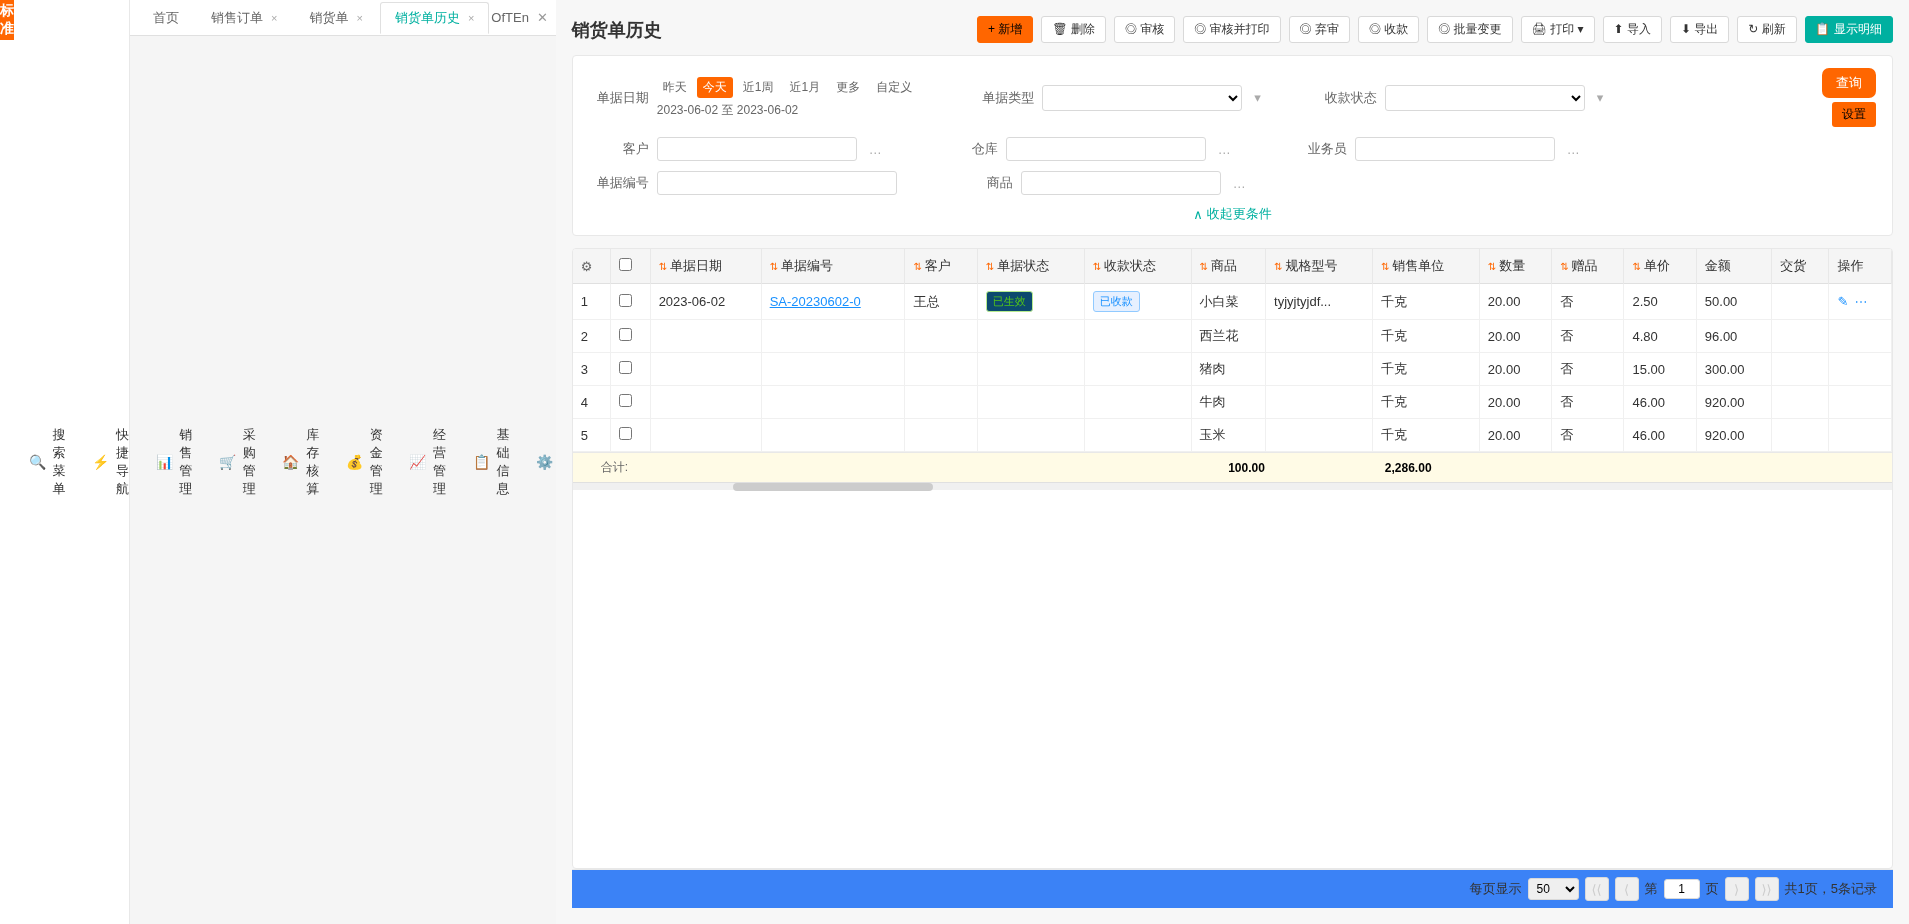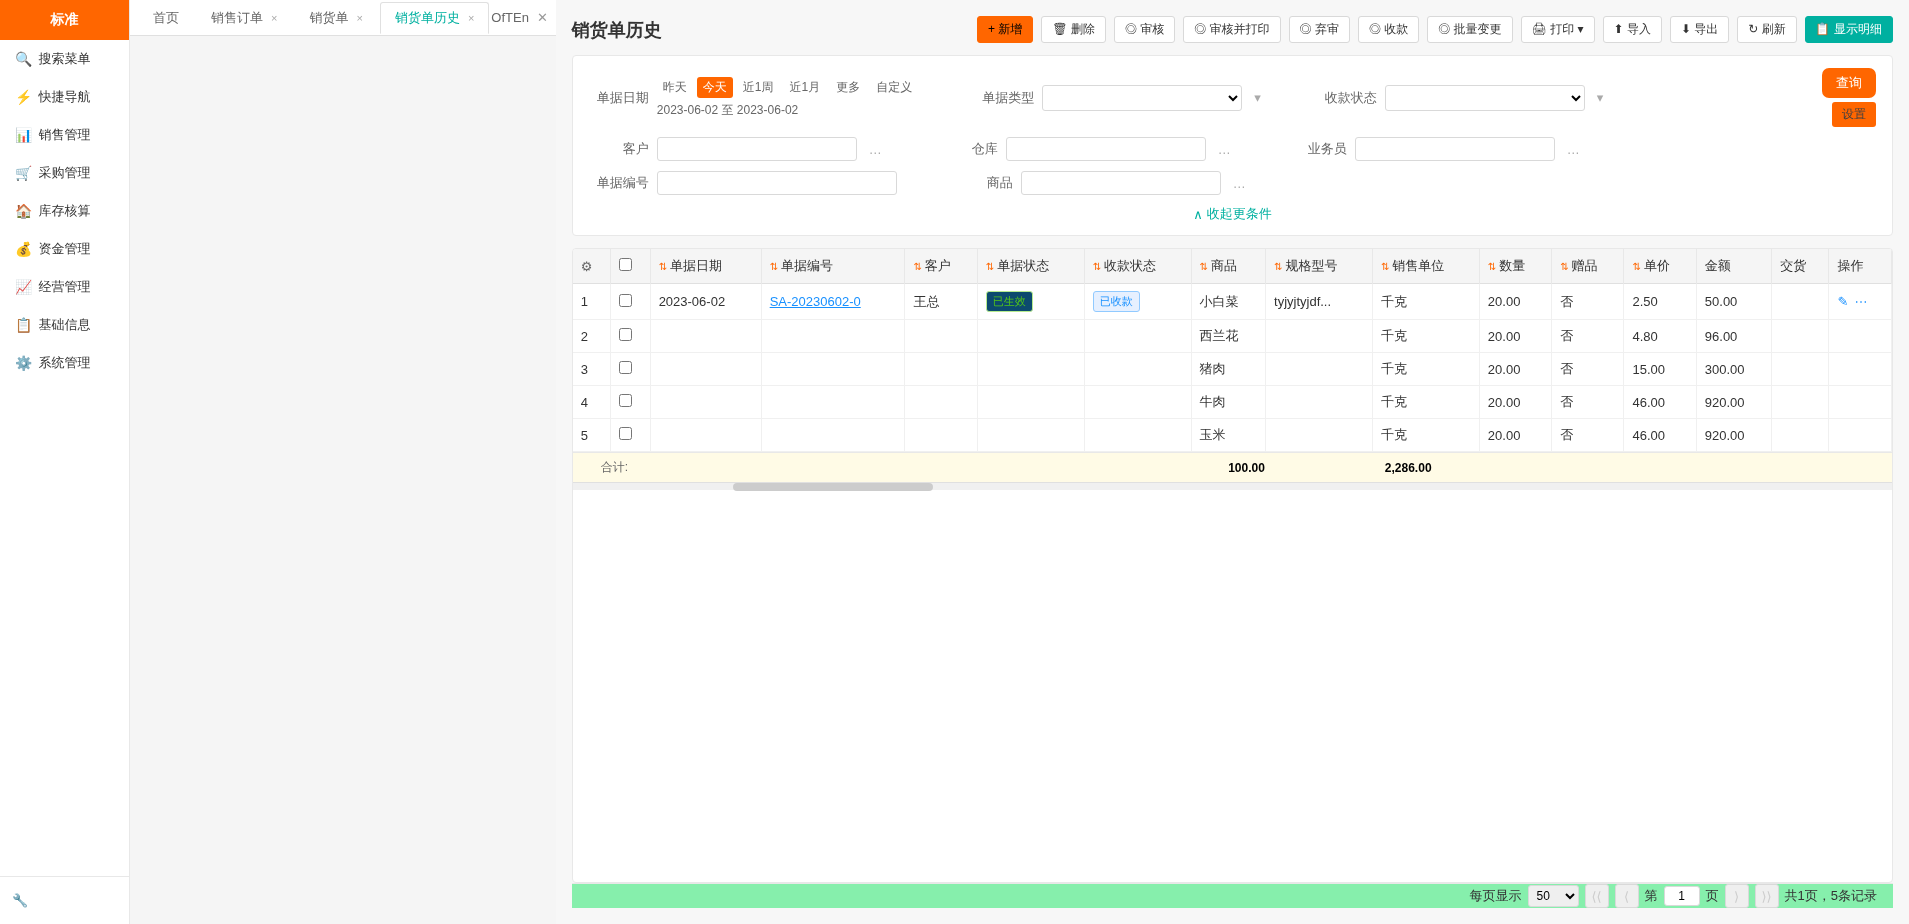--- a/index.html
+++ b/index.html
@@ -4,21 +4,21 @@
   <style>
     * { box-sizing: border-box; margin: 0; padding: 0; font-family: 'Microsoft YaHei', Arial, sans-serif; font-size: 13px; }
     body { display: flex; height: 924px; overflow: hidden; background: #f5f5f5; }
 
     
     .sidebar {
       width: 130px;
       background: #fff;
       border-right: 1px solid #e8e8e8;
       display: flex;
-      flex-direction: column;
+      flex-direction: row;
       flex-shrink: 0;
     }
     .sidebar-logo {
       height: 40px;
       background: #ff6600;
       display: flex;
       align-items: center;
       justify-content: center;
       color: #fff;
       font-size: 14px;
@@ -273,25 +273,25 @@
       padding: 6px 28px;
     }
     .footer-label { color: #666; font-size: 12px; }
     .footer-sum { margin-left: auto; font-size: 12px; font-weight: bold; }
 
     
     .pagination {
       display: flex;
       align-items: center;
       justify-content: flex-end;
-      padding: 0 16px;
+      padding: 7px 16px;
       gap: 6px;
       font-size: 12px;
       color: #333;
-      background: #86efac;
+      background: #3b82f6;
       border-top: 1px solid #e8e8e8;
     }
     .page-btn {
       width: 24px;
       height: 24px;
       display: flex;
       align-items: center;
       justify-content: center;
       border: 1px solid #d9d9d9;
       border-radius: 3px;
@@ -308,21 +308,21 @@
       font-size: 12px;
     }
     .page-size-select {
       border: 1px solid #d9d9d9;
       border-radius: 3px;
       padding: 2px 4px;
       font-size: 12px;
     }
     .settings-btn {
       background: #ff6600;
-      color: #404040;
+      color: #000000;
       border: none;
       border-radius: 3px;
       padding: 4px 10px;
       cursor: pointer;
       font-size: 12px;
     }
     .query-btn {
       background: #ff6600;
       color: #fff;
       border: none;

